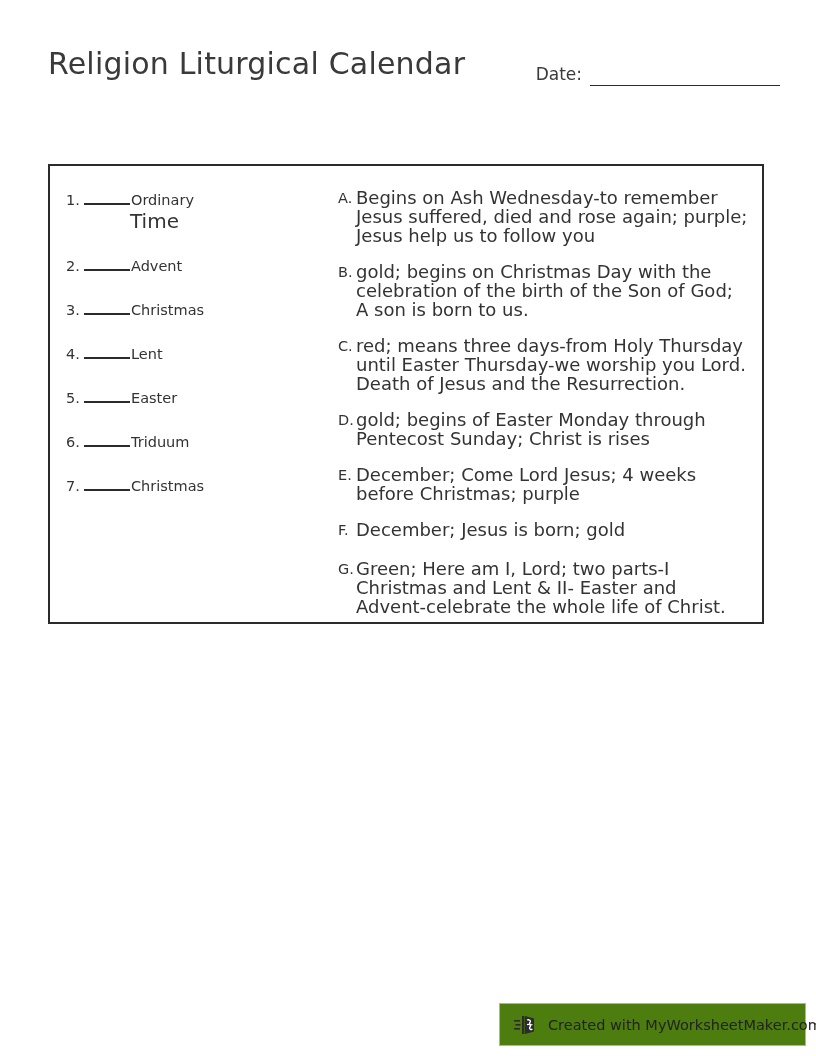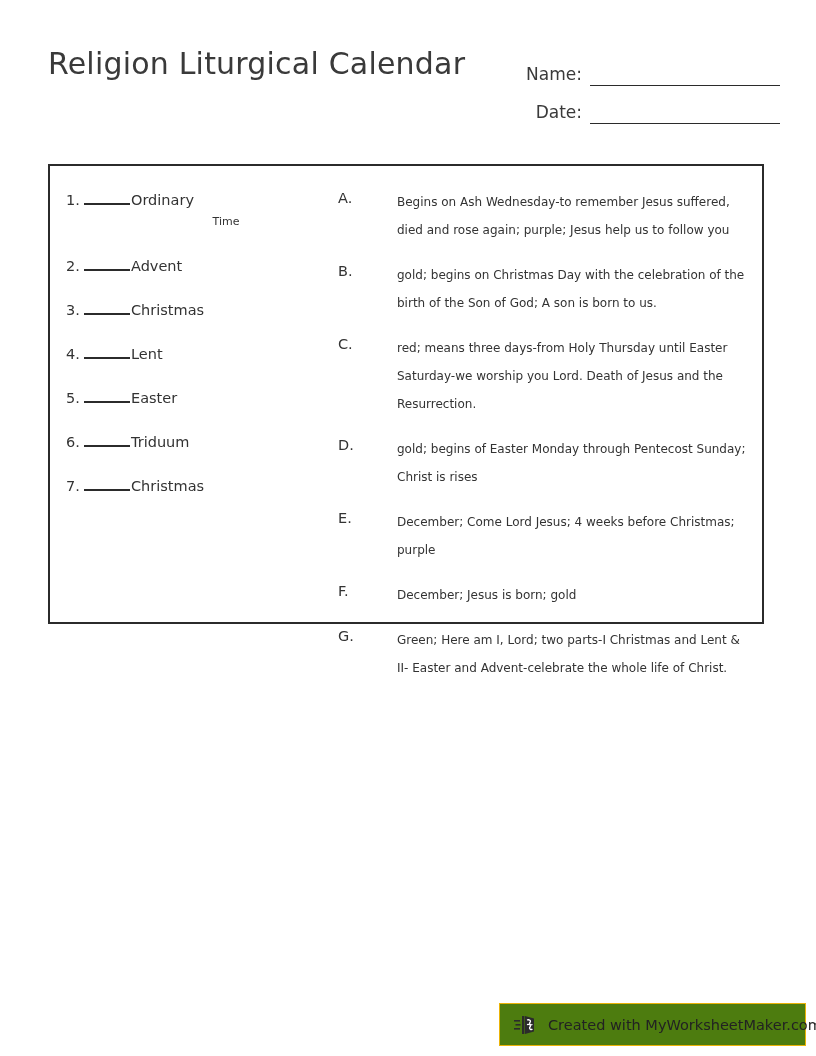--- a/index.html
+++ b/index.html
@@ -111,24 +111,23 @@
   .q-label {
     font-size: 14.5px;
     color: #333333;
     padding-left: 1px;
     line-height: 21px;
     max-width: 150px;
     text-align: right;
   }
   .q-label-wrap2 {
     padding-left: 64px;
-    font-size: 11px;
+    font-size: 20px;
     color: #333333;
     line-height: 21px;
-    text-align: center;
   }
 
   
   .right-col {
     position: absolute;
     left: 288px;
     top: 22px;
     width: 412px;
   }
   .a-item {
@@ -137,24 +136,23 @@
   }
   .a-letter {
     flex: 0 0 18px;
     width: 18px;
     font-size: 14.5px;
     line-height: 21.5px;
     color: #333333;
   }
   .a-text {
     flex: 1 1 auto;
-    font-size: 12px;
-    line-height: 28px;
-    color: #333333;
-    margin-left: 41px;
+    font-size: 18px;
+    line-height: 19px;
+    color: #333333;
   }
 
   
   .footer-badge {
     position: absolute;
     left: 499px;
     top: 1003px;
     width: 307px;
     height: 43px;
     border: 1px solid #eab308;
@@ -178,24 +176,20 @@
   }
 </style>
 </head>
 <body>
 
 <div class="header">
   <div class="worksheet-title">Religion Liturgical Calendar</div>
 
   <div class="namedate">
     <div class="nd-row">
-      <span class="nd-label">Name:</span>
-      <span class="nd-line"></span>
-    </div>
-    <div class="nd-row">
       <span class="nd-label">Date:</span>
       <span class="nd-line"></span>
     </div>
   </div>
 </div>
 
 <div class="matching-box">
   <div class="box-inner">
 
     <div class="left-col">
@@ -266,21 +260,21 @@
         <span class="a-text">Begins on Ash Wednesday-to remember Jesus suffered, died and rose again; purple; Jesus help us to follow you</span>
       </div>
 
       <div class="a-item">
         <span class="a-letter">B.</span>
         <span class="a-text">gold; begins on Christmas Day with the celebration of the birth of the Son of God; A son is born to us.</span>
       </div>
 
       <div class="a-item">
         <span class="a-letter">C.</span>
-        <span class="a-text">red; means three days-from Holy Thursday until Easter Saturday-we worship you Lord. Death of Jesus and the Resurrection.</span>
+        <span class="a-text">red; means three days-from Holy Thursday until Easter Thursday-we worship you Lord. Death of Jesus and the Resurrection.</span>
       </div>
 
       <div class="a-item">
         <span class="a-letter">D.</span>
         <span class="a-text">gold; begins of Easter Monday through Pentecost Sunday; Christ is rises</span>
       </div>
 
       <div class="a-item">
         <span class="a-letter">E.</span>
         <span class="a-text">December; Come Lord Jesus; 4 weeks before Christmas; purple</span>

